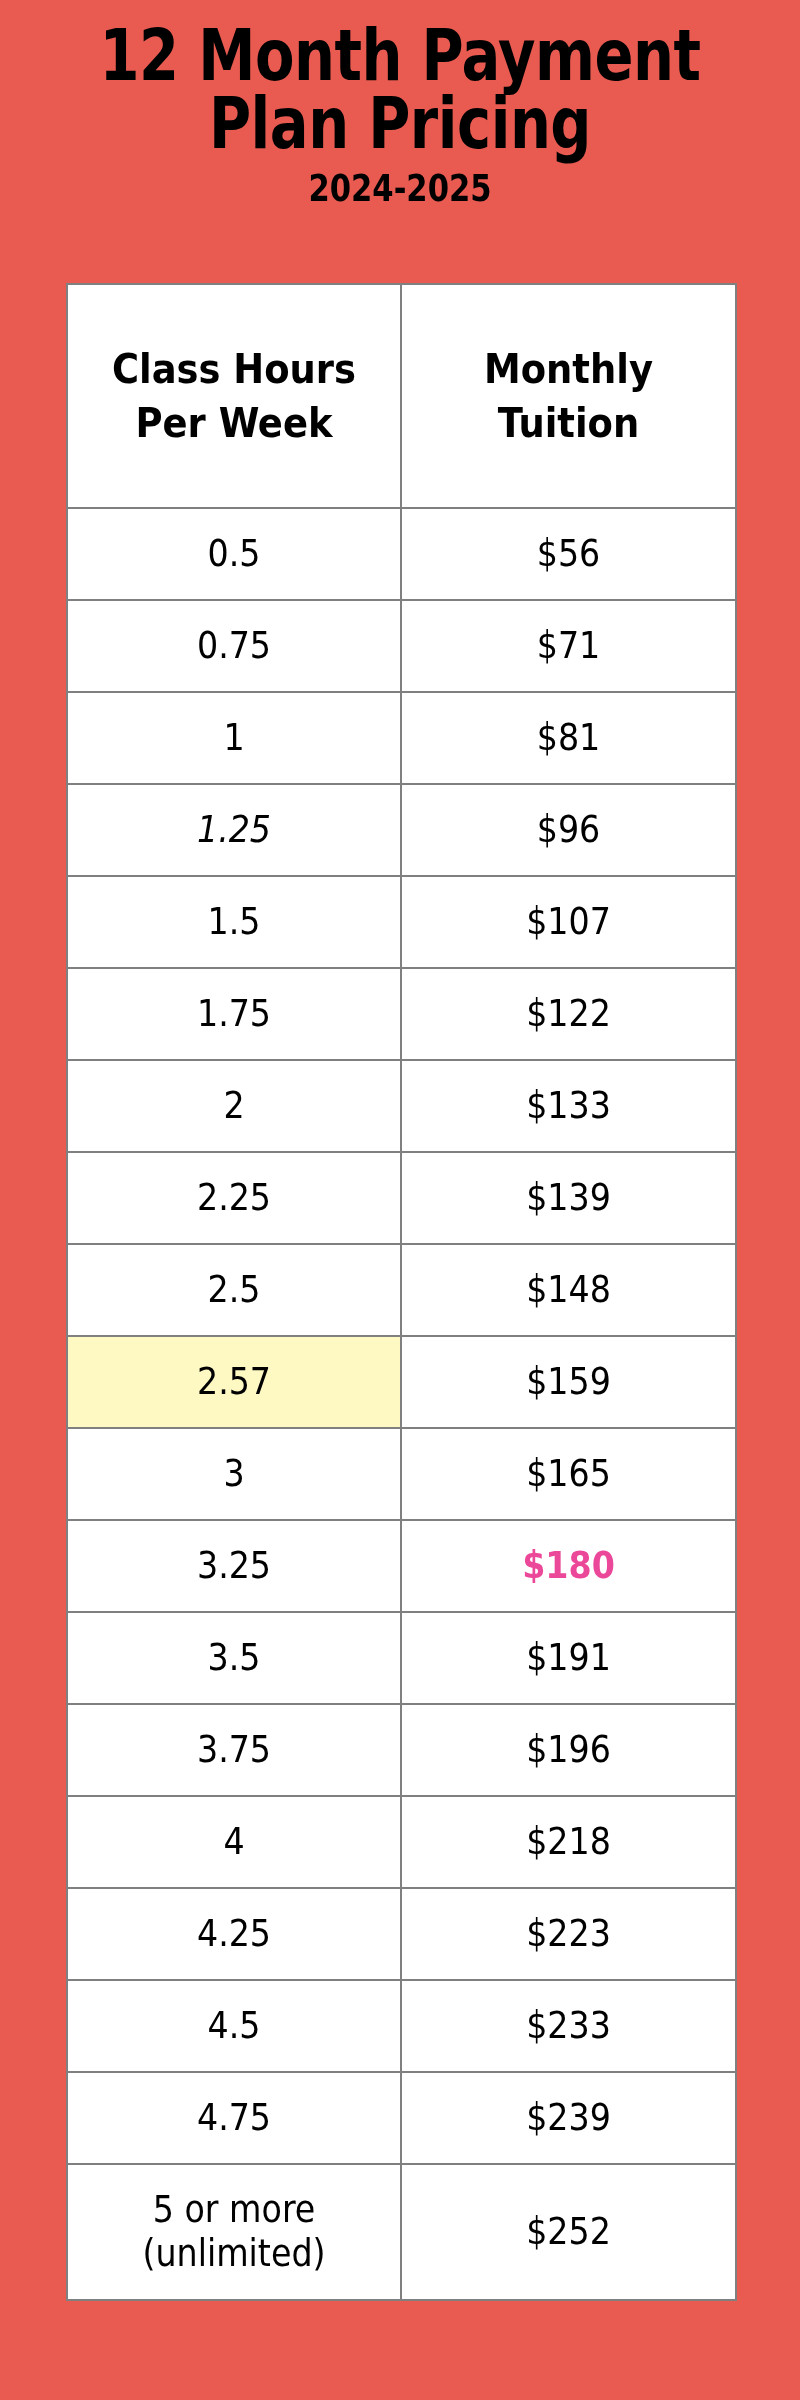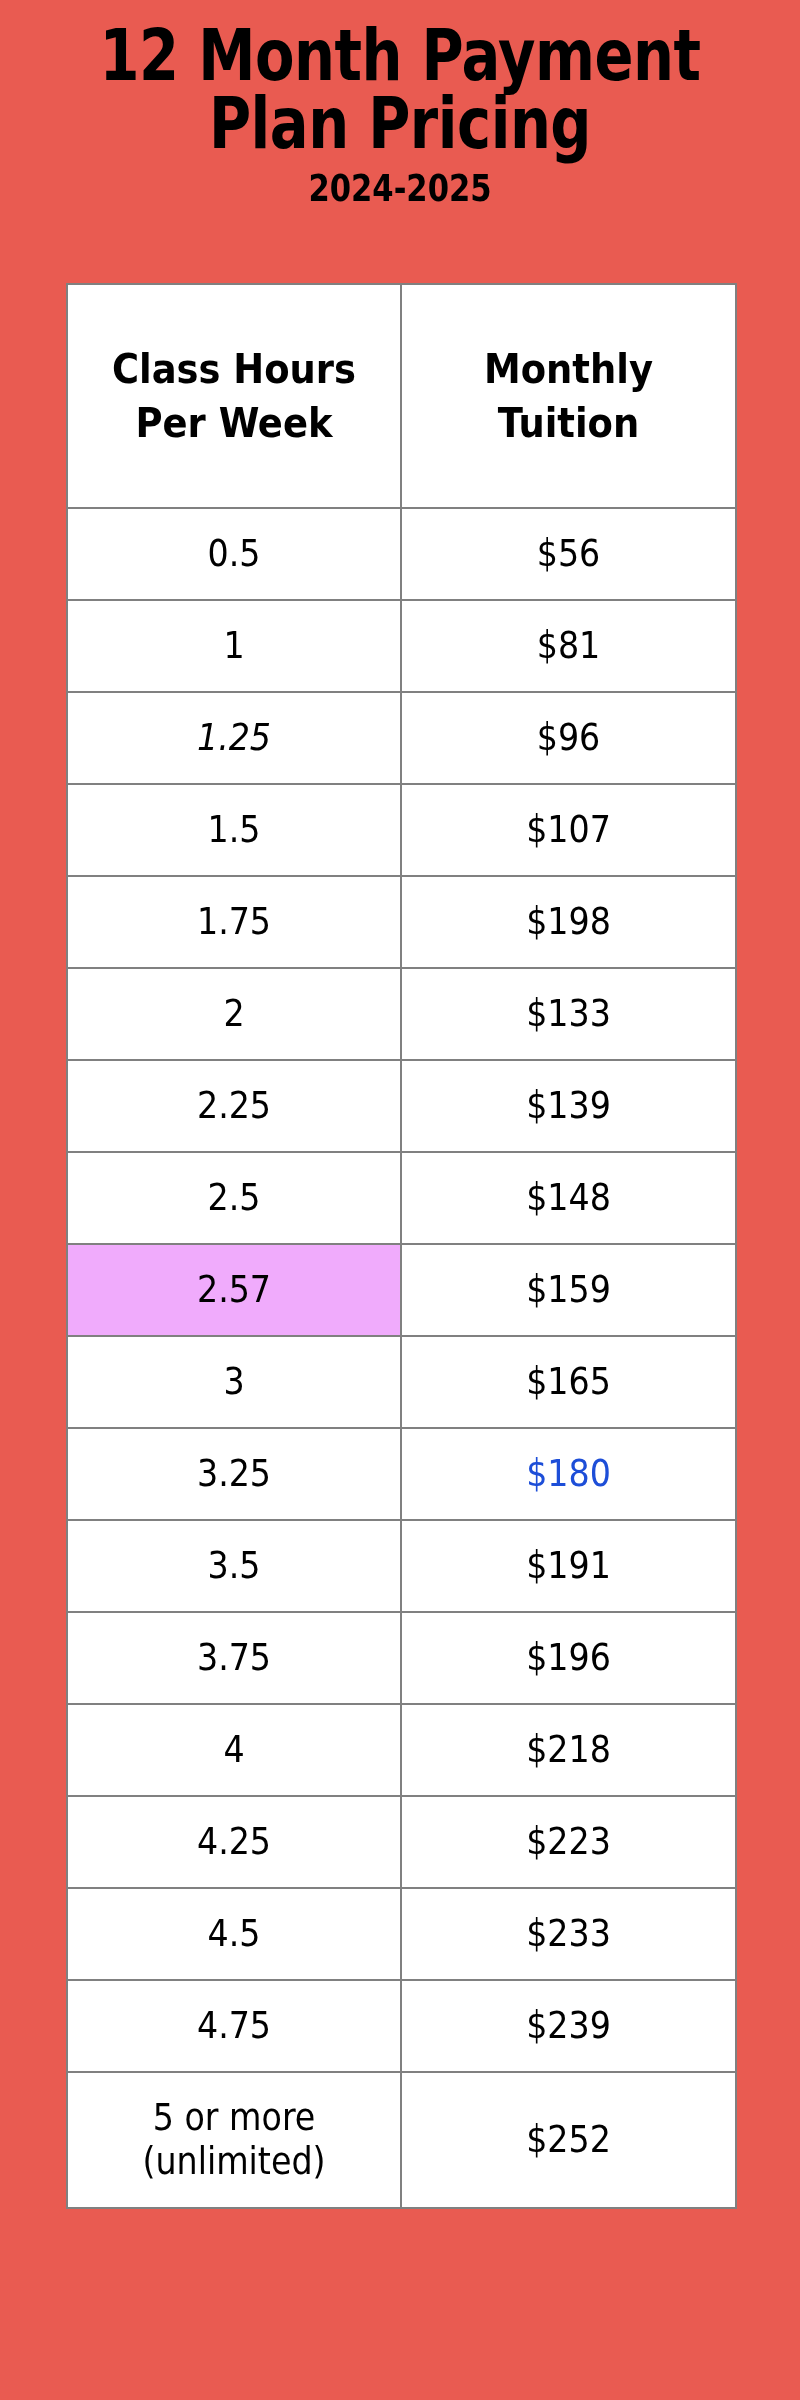--- a/index.html
+++ b/index.html
@@ -119,58 +119,62 @@
         <th style="border-color: rgb(128, 128, 128); background: rgb(255, 255, 255); color: rgb(0, 0, 0);">Monthly
 Tuition</th>
       </tr>
     </thead>
     <tbody id="table-body">
         <tr>
           <td style="border-color: rgb(128, 128, 128); background: rgb(255, 255, 255); color: rgb(0, 0, 0);">0.5</td>
           <td style="border-color: rgb(128, 128, 128); background: rgb(255, 255, 255); color: rgb(0, 0, 0);">$56</td>
         </tr>
         <tr>
+          <td style="border-color: rgb(128, 128, 128); background: rgb(255, 255, 255); color: rgb(0, 0, 0);">0.75</td>
+          <td style="border-color: rgb(128, 128, 128); background: rgb(255, 255, 255); color: rgb(0, 0, 0);">$71</td>
+        </tr>
+        <tr>
           <td style="border-color: rgb(128, 128, 128); background: rgb(255, 255, 255); color: rgb(0, 0, 0);">1</td>
           <td style="border-color: rgb(128, 128, 128); background: rgb(255, 255, 255); color: rgb(0, 0, 0);">$81</td>
         </tr>
         <tr>
           <td style="border-color: rgb(128, 128, 128); background: rgb(255, 255, 255); color: rgb(0, 0, 0); font-style: italic;">1.25</td>
           <td style="border-color: rgb(128, 128, 128); background: rgb(255, 255, 255); color: rgb(0, 0, 0);">$96</td>
         </tr>
         <tr>
           <td style="border-color: rgb(128, 128, 128); background: rgb(255, 255, 255); color: rgb(0, 0, 0);">1.5</td>
           <td style="border-color: rgb(128, 128, 128); background: rgb(255, 255, 255); color: rgb(0, 0, 0);">$107</td>
         </tr>
         <tr>
           <td style="border-color: rgb(128, 128, 128); background: rgb(255, 255, 255); color: rgb(0, 0, 0);">1.75</td>
-          <td style="border-color: rgb(128, 128, 128); background: rgb(255, 255, 255); color: rgb(0, 0, 0);">$198</td>
+          <td style="border-color: rgb(128, 128, 128); background: rgb(255, 255, 255); color: rgb(0, 0, 0);">$122</td>
         </tr>
         <tr>
           <td style="border-color: rgb(128, 128, 128); background: rgb(255, 255, 255); color: rgb(0, 0, 0);">2</td>
           <td style="border-color: rgb(128, 128, 128); background: rgb(255, 255, 255); color: rgb(0, 0, 0);">$133</td>
         </tr>
         <tr>
           <td style="border-color: rgb(128, 128, 128); background: rgb(255, 255, 255); color: rgb(0, 0, 0);">2.25</td>
           <td style="border-color: rgb(128, 128, 128); background: rgb(255, 255, 255); color: rgb(0, 0, 0);">$139</td>
         </tr>
         <tr>
           <td style="border-color: rgb(128, 128, 128); background: rgb(255, 255, 255); color: rgb(0, 0, 0);">2.5</td>
           <td style="border-color: rgb(128, 128, 128); background: rgb(255, 255, 255); color: rgb(0, 0, 0);">$148</td>
         </tr>
         <tr>
-          <td style="border-color: rgb(128, 128, 128); background: #f0abfc; color: rgb(0, 0, 0);">2.57</td>
+          <td style="border-color: rgb(128, 128, 128); background: #fef9c3; color: rgb(0, 0, 0);">2.57</td>
           <td style="border-color: rgb(128, 128, 128); background: rgb(255, 255, 255); color: rgb(0, 0, 0);">$159</td>
         </tr>
         <tr>
           <td style="border-color: rgb(128, 128, 128); background: rgb(255, 255, 255); color: rgb(0, 0, 0);">3</td>
           <td style="border-color: rgb(128, 128, 128); background: rgb(255, 255, 255); color: rgb(0, 0, 0);">$165</td>
         </tr>
         <tr>
           <td style="border-color: rgb(128, 128, 128); background: rgb(255, 255, 255); color: rgb(0, 0, 0);">3.25</td>
-          <td style="border-color: rgb(128, 128, 128); background: rgb(255, 255, 255); color: #1d4ed8;">$180</td>
+          <td style="border-color: rgb(128, 128, 128); background: rgb(255, 255, 255); color: #ec4899; font-weight: bold;">$180</td>
         </tr>
         <tr>
           <td style="border-color: rgb(128, 128, 128); background: rgb(255, 255, 255); color: rgb(0, 0, 0);">3.5</td>
           <td style="border-color: rgb(128, 128, 128); background: rgb(255, 255, 255); color: rgb(0, 0, 0);">$191</td>
         </tr>
         <tr>
           <td style="border-color: rgb(128, 128, 128); background: rgb(255, 255, 255); color: rgb(0, 0, 0);">3.75</td>
           <td style="border-color: rgb(128, 128, 128); background: rgb(255, 255, 255); color: rgb(0, 0, 0); margin-top: 36px;">$196</td>
         </tr>
         <tr>

